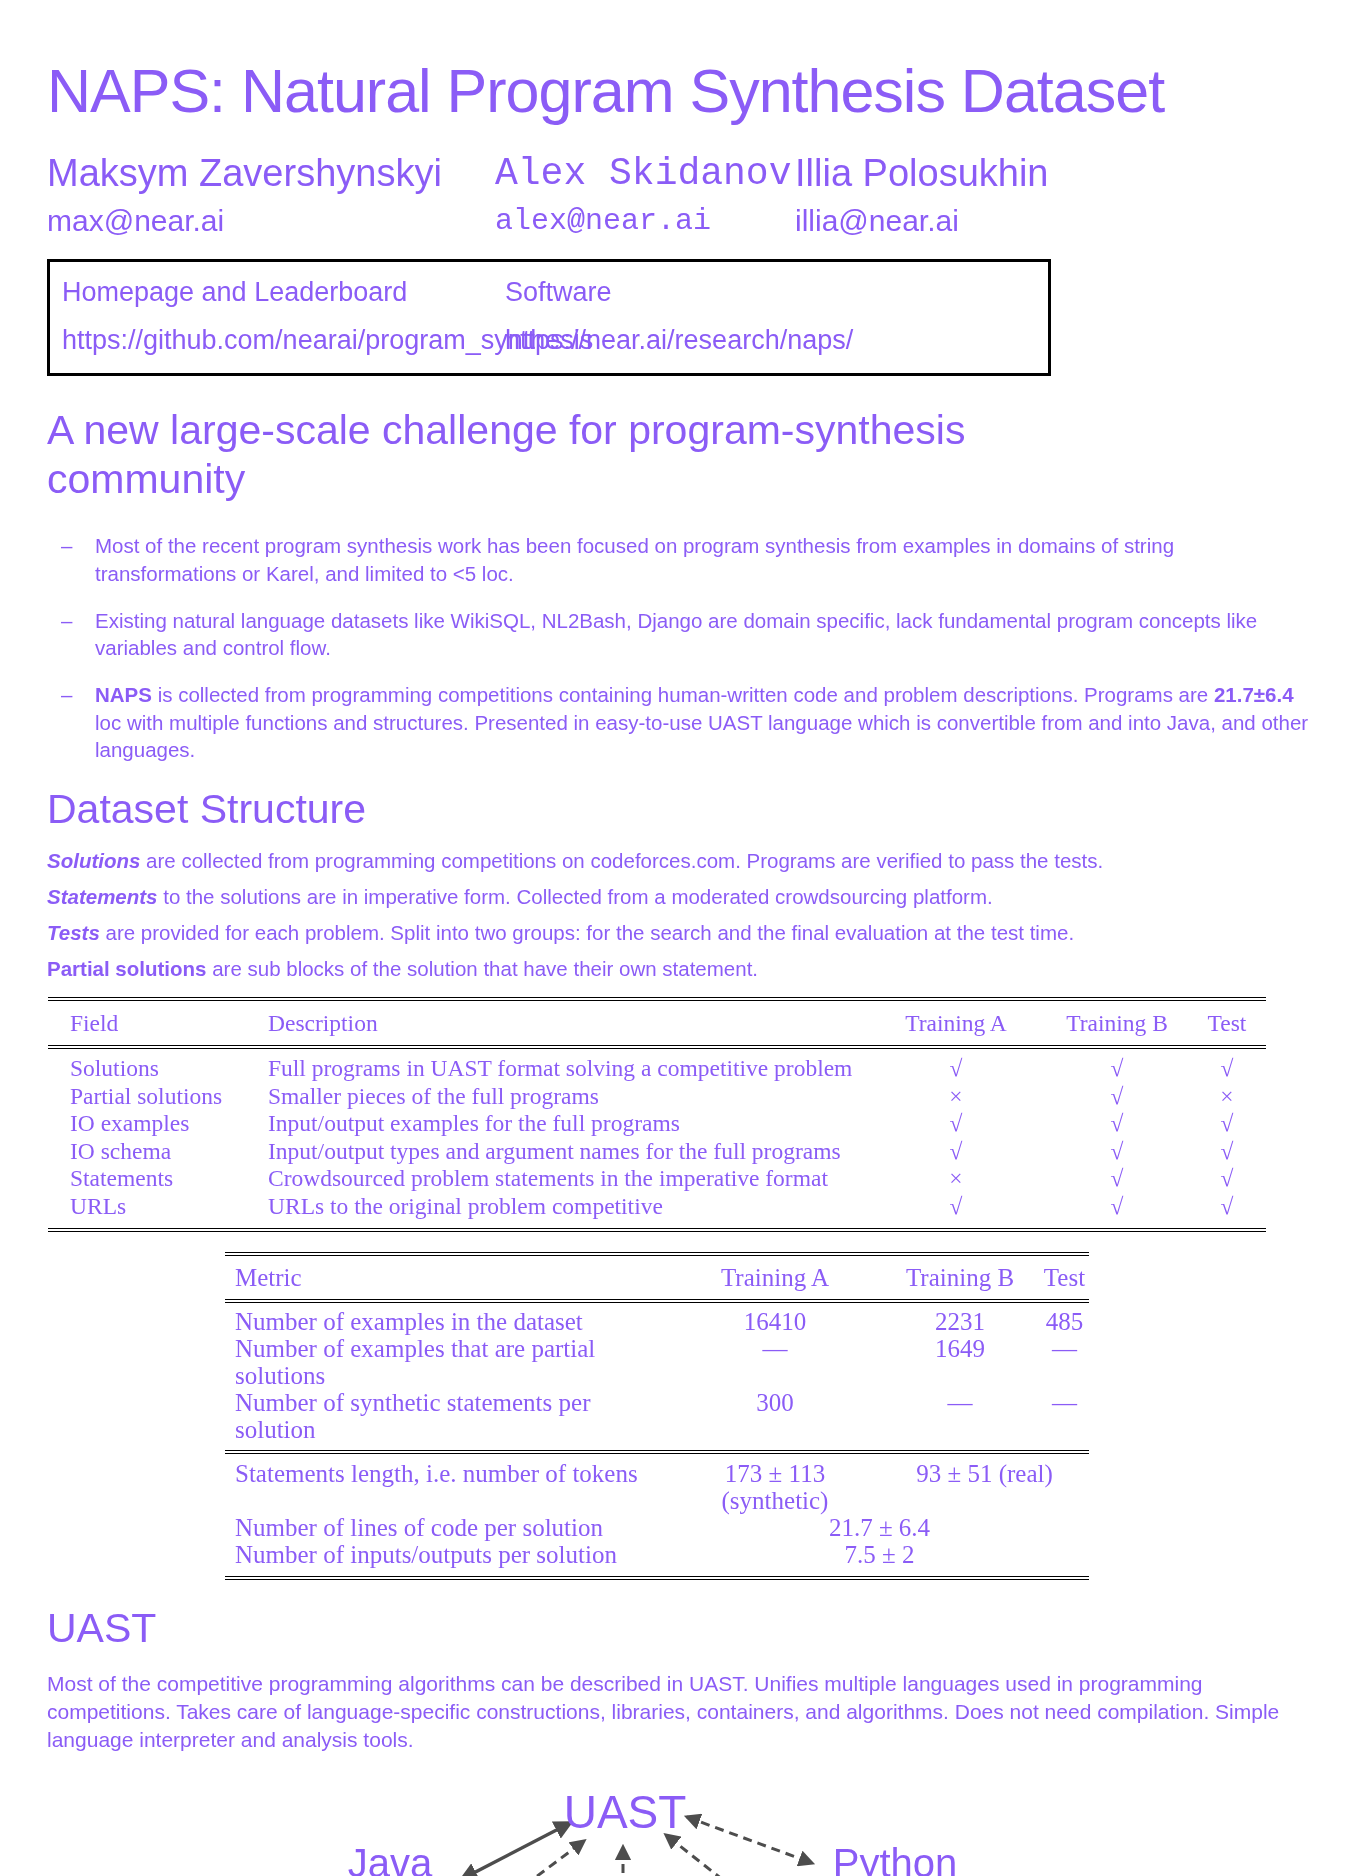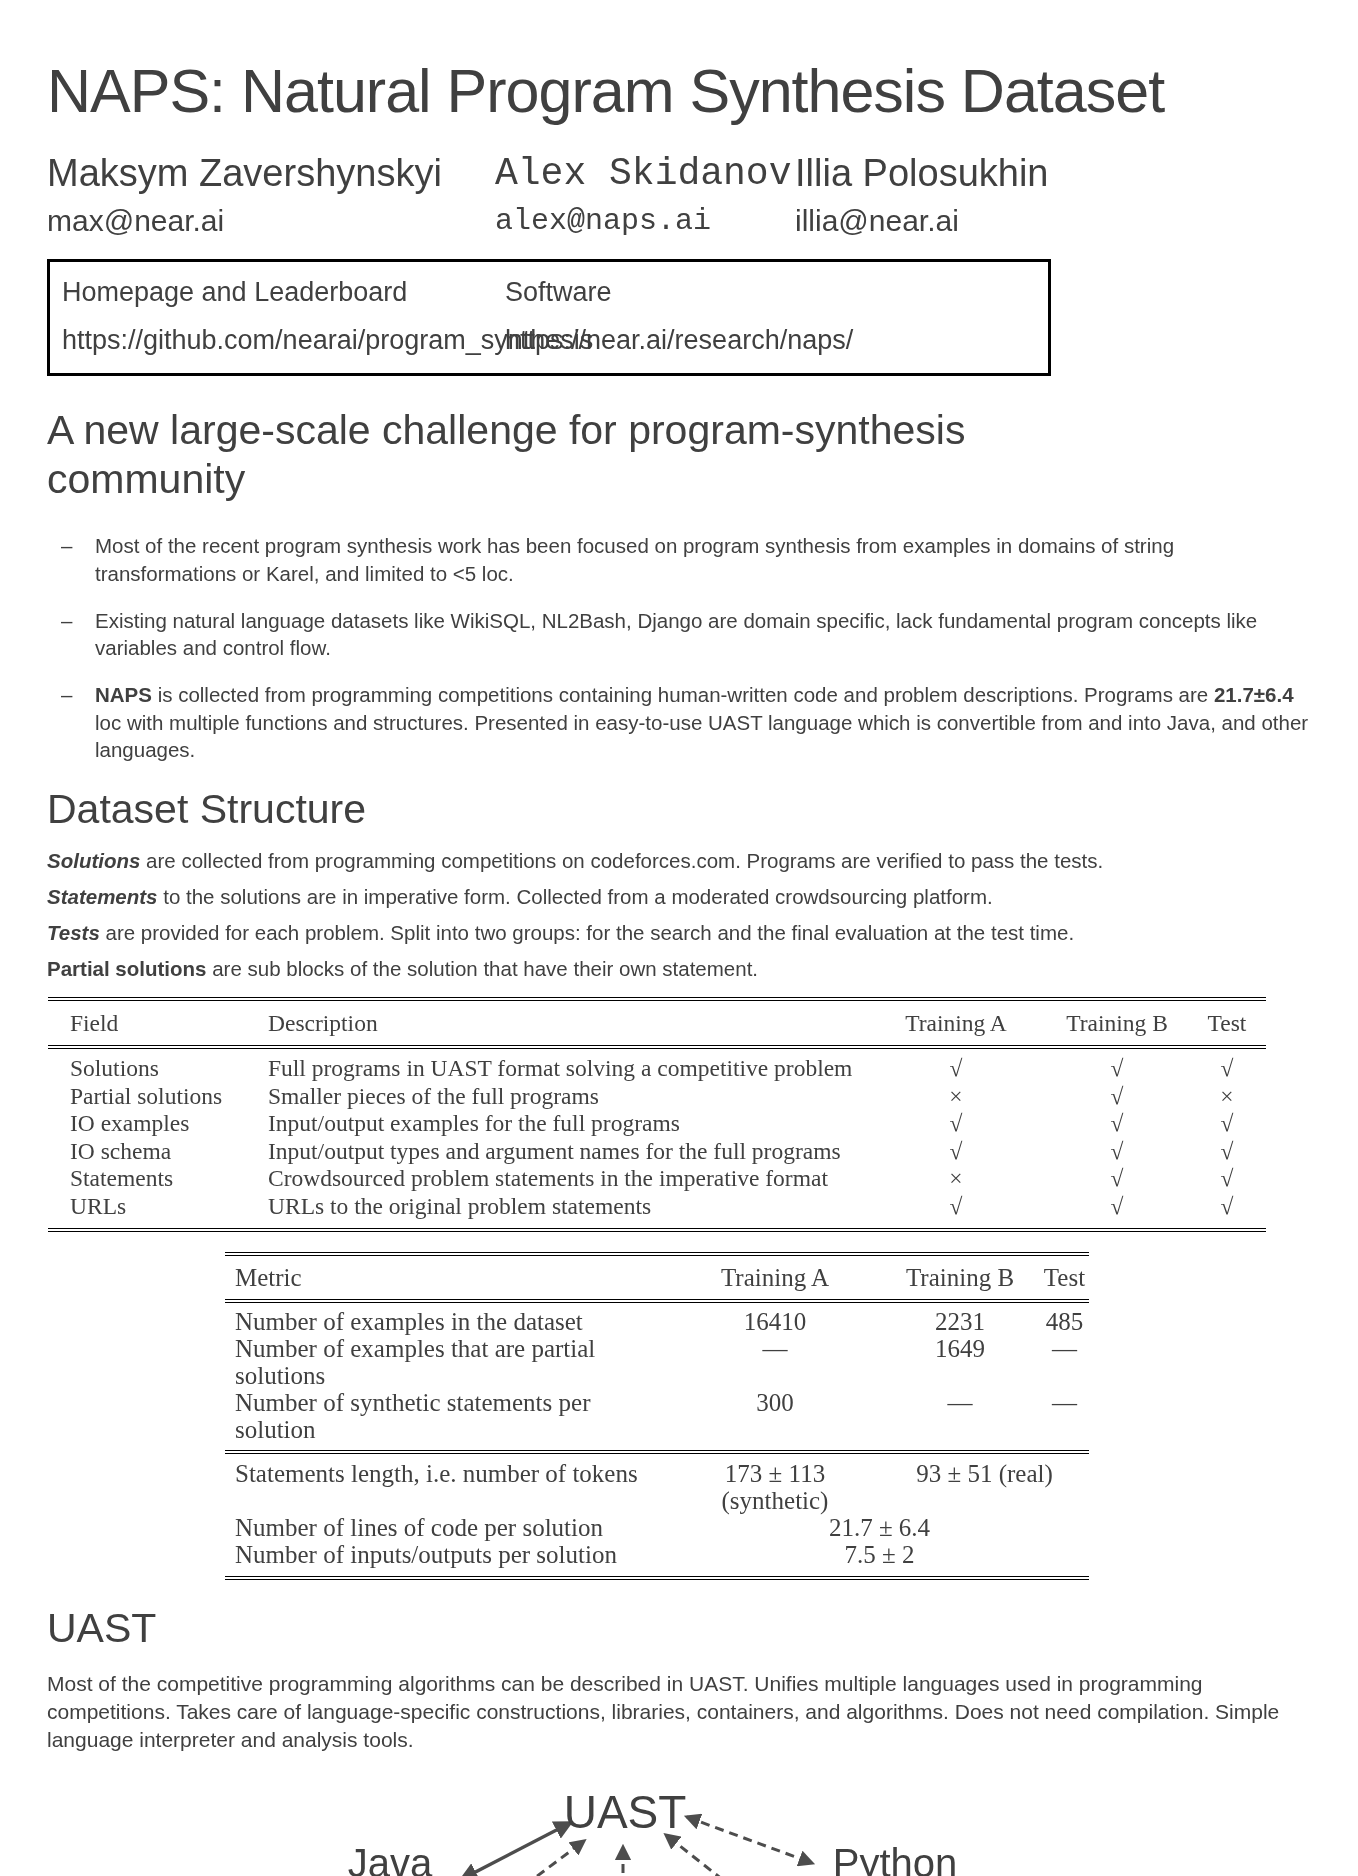--- a/index.html
+++ b/index.html
@@ -1,19 +1,19 @@
 <!DOCTYPE html>
 <html><head>
 <meta charset="utf-8">
 <style>
   * { box-sizing: border-box; }
   html,body { margin:0; padding:0; background:#fff; }
   .page {
     position:relative; width:1358px; height:1876px; background:#ffffff;
-    color:#404040; font-family:"Liberation Sans", sans-serif; overflow:hidden;
+    color:#8b5cf6; font-family:"Liberation Sans", sans-serif; overflow:hidden;
   }
   .content { padding:0 47px; }
 
   .title { font-size:61px; font-weight:400; margin:56px 0 0 0; letter-spacing:-1px; white-space:nowrap; }
 
   .authors { display:flex; margin-top:26px; }
   .author:nth-child(1){ width:448px; }
   .author:nth-child(2){ width:300px;font-family:Liberation Mono, monospace; }
   .author-name { font-size:38px; }
   .author-email { font-size:30px; margin-top:9px; }
@@ -83,21 +83,21 @@
 
     <h1 class="title">NAPS: Natural Program Synthesis Dataset</h1>
 
     <div class="authors">
         <div class="author">
           <div class="author-name">Maksym Zavershynskyi</div>
           <div class="author-email">max@near.ai</div>
         </div>
         <div class="author">
           <div class="author-name">Alex Skidanov</div>
-          <div class="author-email">alex@naps.ai</div>
+          <div class="author-email">alex@near.ai</div>
         </div>
         <div class="author">
           <div class="author-name">Illia Polosukhin</div>
           <div class="author-email">illia@near.ai</div>
         </div>
       </div>
 
     <div class="links-box">
       <div>Homepage and Leaderboard</div>
       <div>Software</div>
@@ -161,21 +161,21 @@
           </div>
           <div class="t1-grid t1-row">
             <div class="cell-field">Statements</div>
             <div>Crowdsourced problem statements in the imperative format</div>
             <div class="mark">×</div>
             <div class="mark">√</div>
             <div class="mark">√</div>
           </div>
           <div class="t1-grid t1-row">
             <div class="cell-field">URLs</div>
-            <div>URLs to the original problem statements</div>
+            <div>URLs to the original problem competitive</div>
             <div class="mark">√</div>
             <div class="mark">√</div>
             <div class="mark">√</div>
           </div>
         </div>
     </div>
 
     <div class="table2">
       <div class="t2-grid t2-header">
         <div class="cell-metric">Metric</div>

